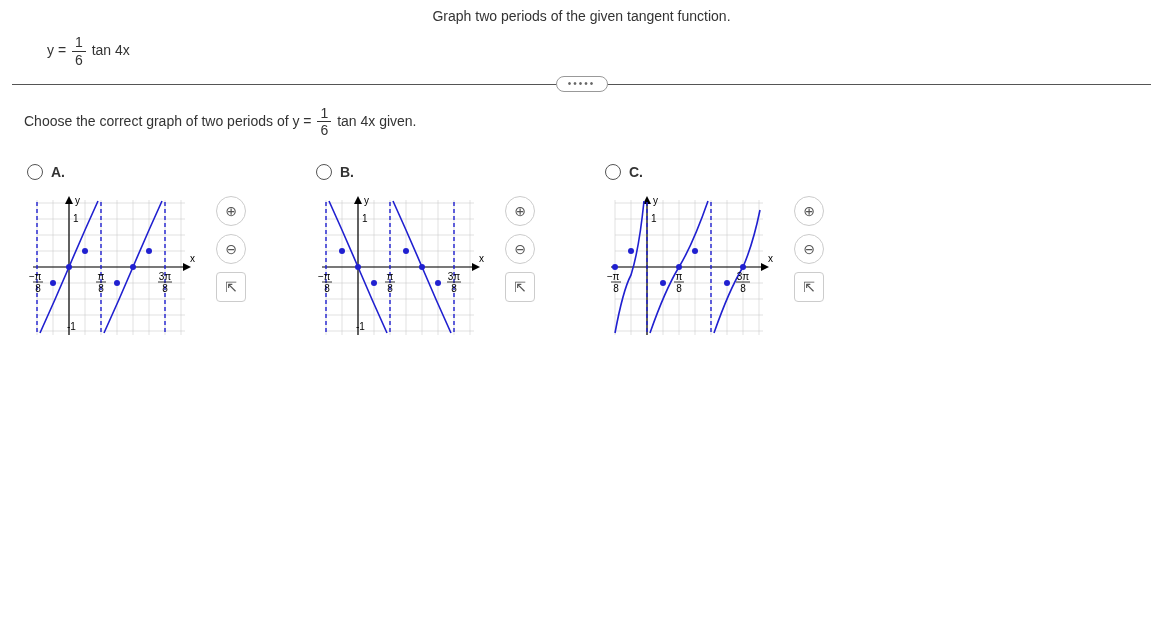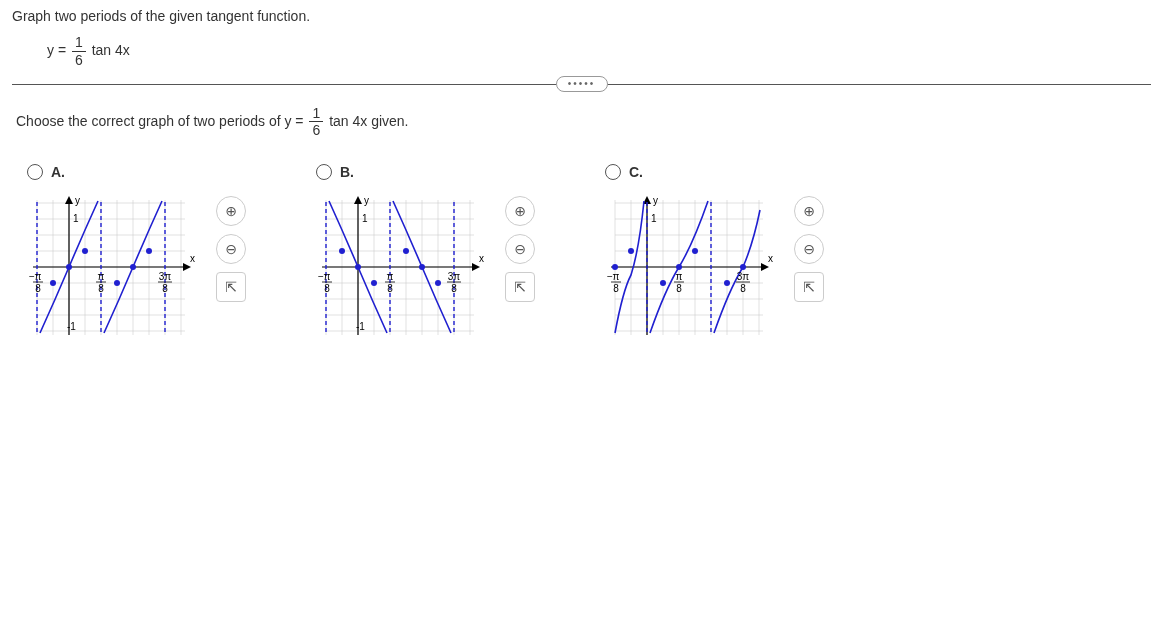--- a/index.html
+++ b/index.html
@@ -6,20 +6,21 @@
     font-family: Arial, sans-serif;
     font-size: 14px;
     color: #333;
     margin: 0;
     padding: 8px 12px;
     width: 1163px;
     box-sizing: border-box;
   }
   .question-text {
     margin-bottom: 10px;
+    text-align: center;
   }
   .equation {
     margin: 8px 0 15px 35px;
   }
   .equation .fraction {
     display: inline-block;
     vertical-align: middle;
     text-align: center;
     margin: 0 2px;
   }
@@ -51,21 +52,21 @@
     width: 50px;
     height: 14px;
     display: flex;
     align-items: center;
     justify-content: center;
     font-size: 10px;
     letter-spacing: 2px;
     color: #666;
   }
   .instruction {
-    margin: 20px 0 25px 4px;
+    margin: 20px 0 25px 12px;
   }
   .options-row {
     display: flex;
     gap: 70px;
     margin-left: 15px;
   }
   .option {
     display: flex;
     flex-direction: column;
   }

